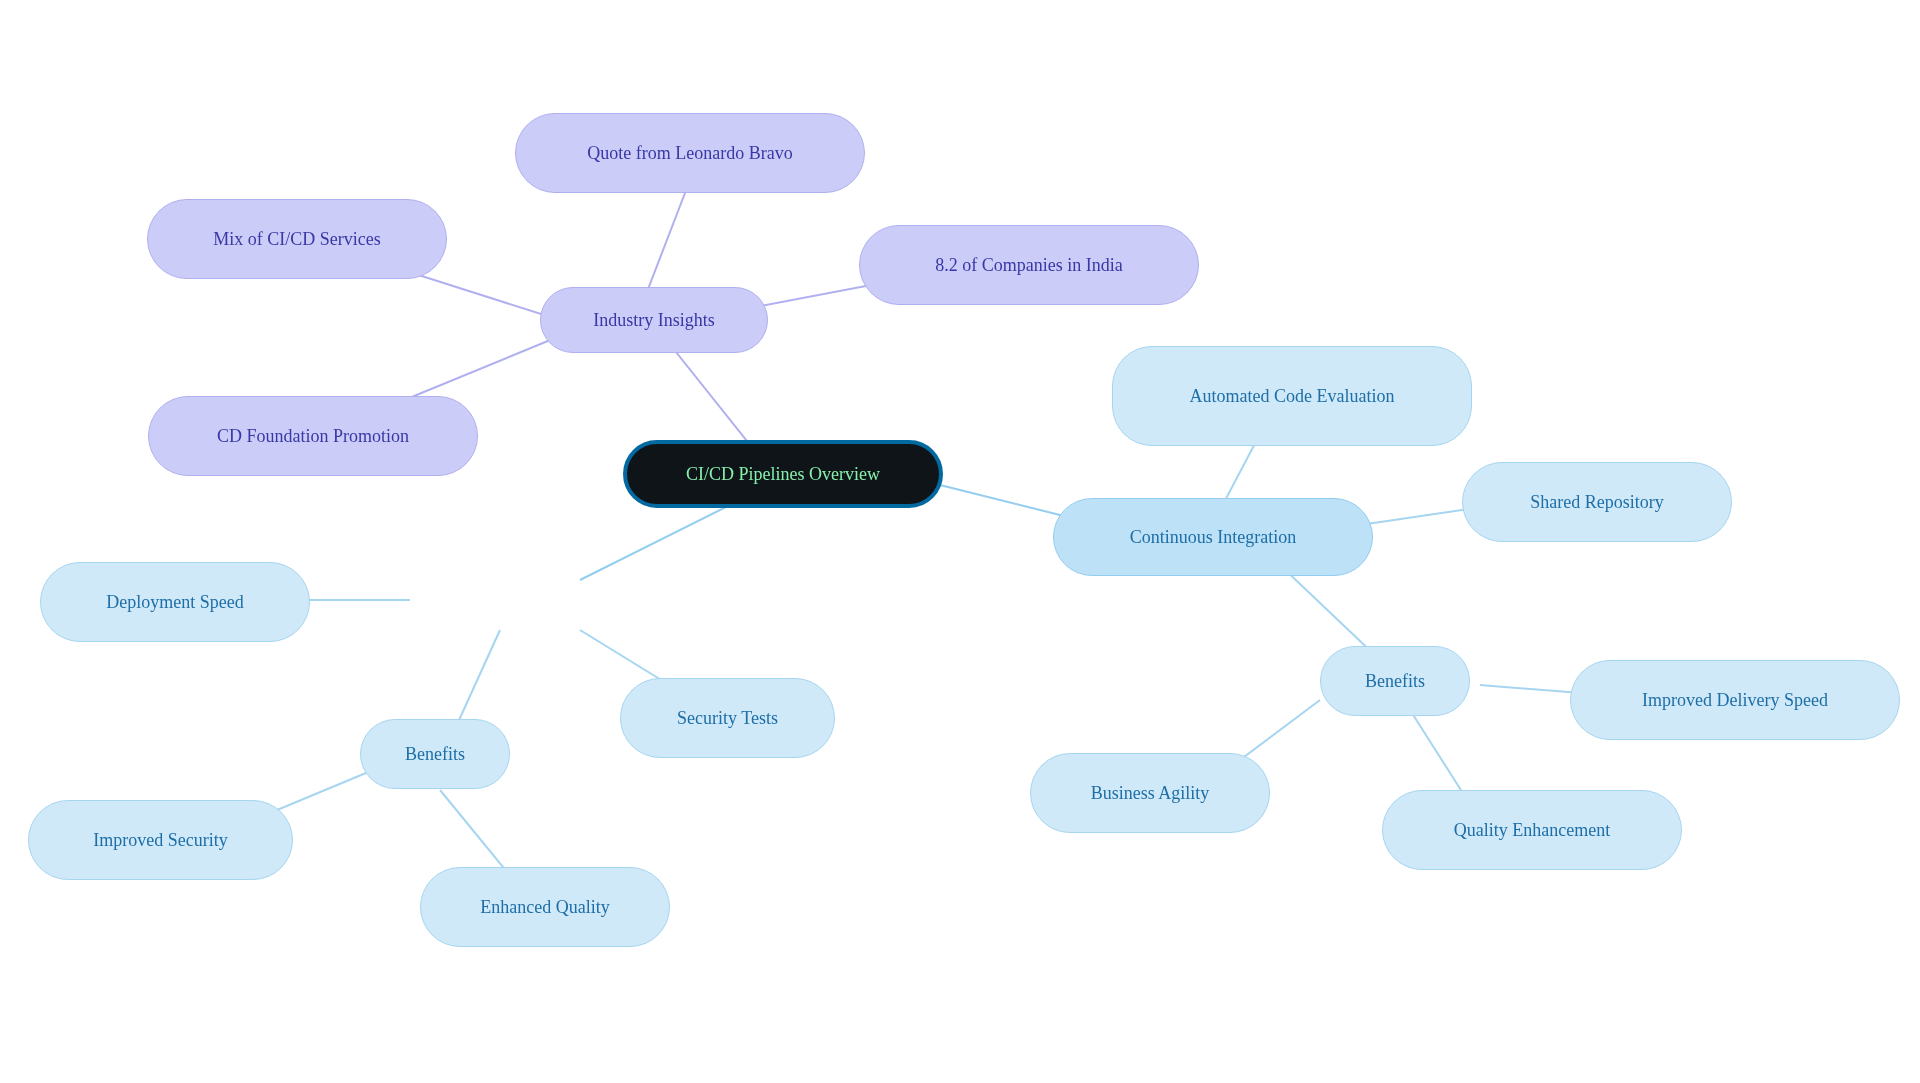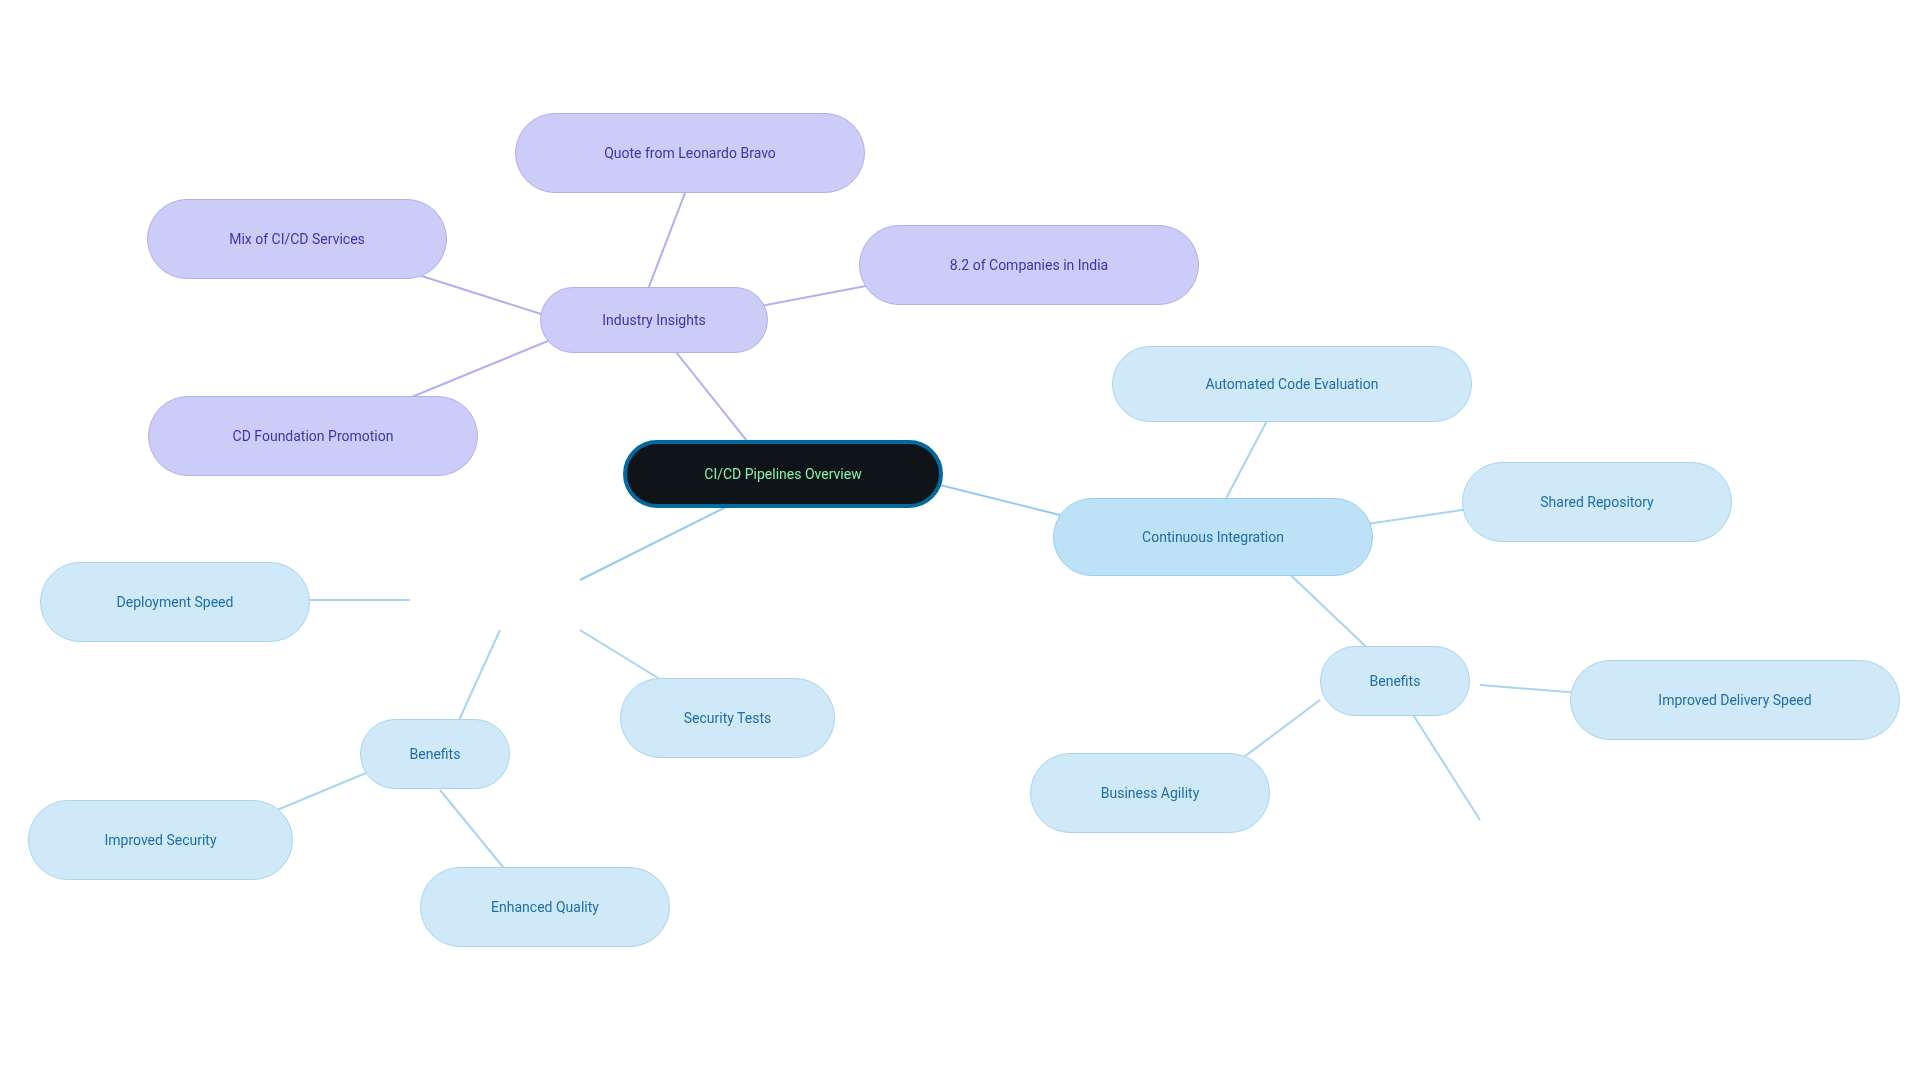--- a/index.html
+++ b/index.html
@@ -25,24 +25,25 @@
     height: 1083px;
     pointer-events: none;
   }
   .node {
     position: absolute;
     border-radius: 40px;
     display: flex;
     align-items: center;
     justify-content: center;
     text-align: center;
-    font-size: 14px;
+    font-size: 18px;
     box-sizing: border-box;
     padding: 16px 30px;
     white-space: nowrap;
+    font-family: Liberation Serif, serif;
   }
   .root {
     background: #0f1419;
     color: #86efac;
     border: 4px solid #0369a1;
   }
   .purple {
     background: #ccccf9;
     color: #3838a6;
     border: 1px solid #b0b0f0;
@@ -124,29 +125,32 @@
 <div class="node blue-light" style="left:28px; top:800px; width:265px; height:80px;">
   <span>Improved Security</span>
 </div>
 <div class="node blue-light" style="left:420px; top:867px; width:250px; height:80px;">
   <span>Enhanced Quality</span>
 </div>
 
 <div class="node blue-mid" style="left:1053px; top:498px; width:320px; height:78px;">
   <span>Continuous Integration</span>
 </div>
-<div class="node blue-light" style="left:1112px; top:346px; width:360px; height:76px;">
+<div class="node blue-light" style="left:1112px; top:346px; width:360px; height:100px;">
   <span>Automated Code Evaluation</span>
 </div>
 <div class="node blue-light" style="left:1462px; top:462px; width:270px; height:80px;">
   <span>Shared Repository</span>
 </div>
 <div class="node blue-light" style="left:1320px; top:646px; width:150px; height:70px;">
   <span>Benefits</span>
 </div>
 <div class="node blue-light" style="left:1030px; top:753px; width:240px; height:80px;">
   <span>Business Agility</span>
 </div>
+<div class="node blue-light" style="left:1382px; top:790px; width:300px; height:80px;">
+  <span>Quality Enhancement</span>
+</div>
 <div class="node blue-light" style="left:1570px; top:660px; width:330px; height:80px;">
   <span>Improved Delivery Speed</span>
 </div>
 
 </div>
 
 </body></html>

